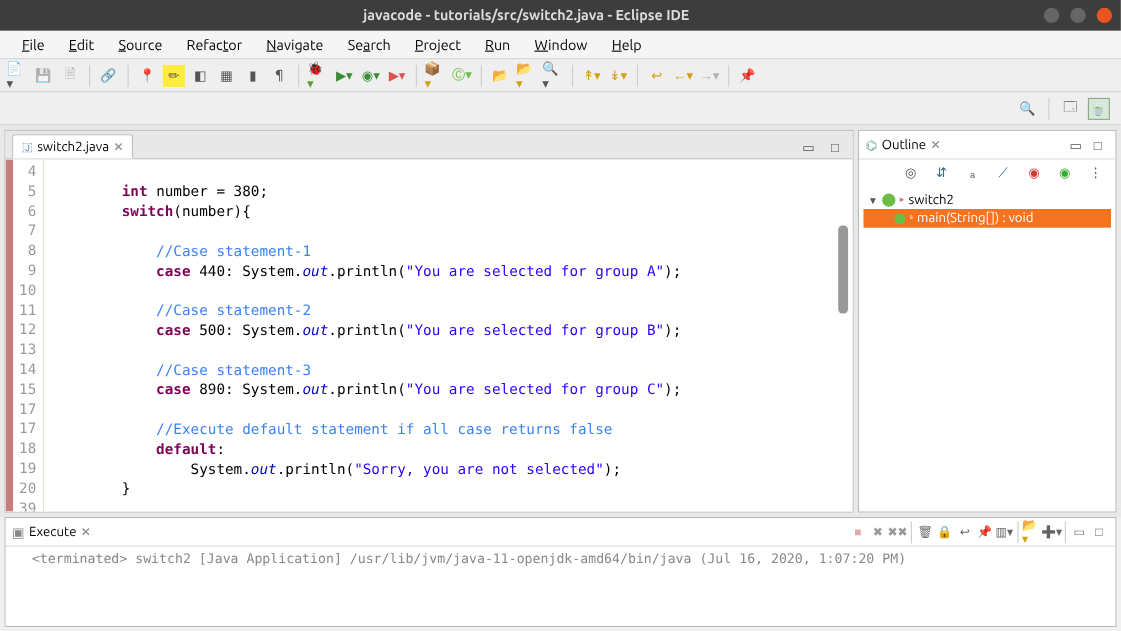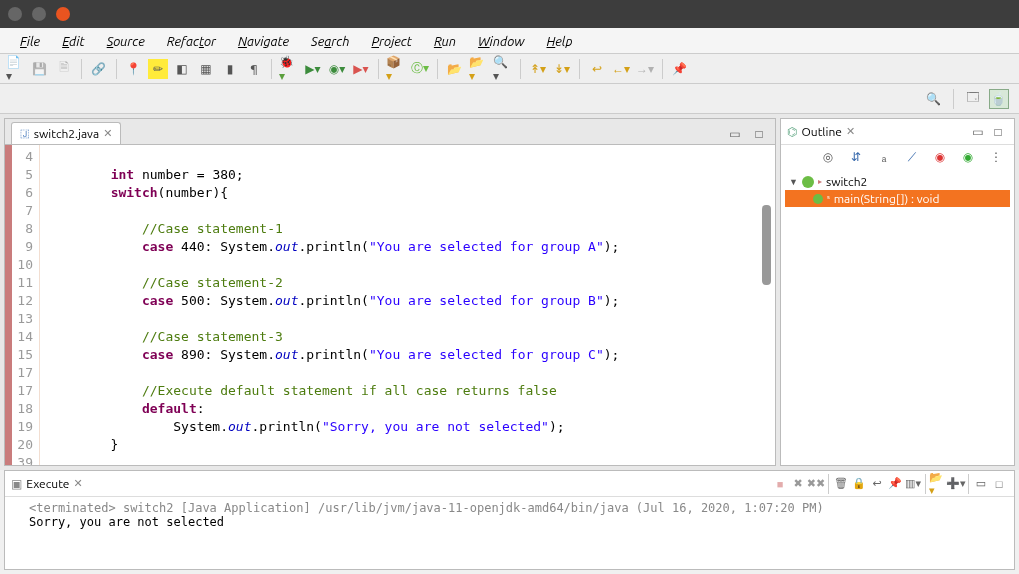--- a/index.html
+++ b/index.html
@@ -5,39 +5,39 @@
 * { box-sizing: border-box; margin: 0; padding: 0; }
 body { font-family: Ubuntu, "Segoe UI", sans-serif; font-size: 13px; background: #f0f0f0; width: 1019px; height: 574px; overflow: hidden; display: flex; flex-direction: column; }
 .titlebar { background: #3d3d3d; color: #dcdcdc; height: 28px; display: flex; align-items: center; padding: 0 8px; }
 .titlebar-title { flex: 1; text-align: center; font-size: 13px; font-weight: bold; }
 .titlebar-btns { display: flex; gap: 10px; }
 .tbtn { width: 14px; height: 14px; border-radius: 7px; display: inline-block; }
 .tbtn.min { background: #666; }
 .tbtn.max { background: #666; }
 .tbtn.close { background: #e95420; }
 .menubar { background: #f5f5f5; height: 26px; display: flex; align-items: center; padding: 0 10px; gap: 2px; border-bottom: 1px solid #ccc; }
-.menuitem { padding: 3px 10px; cursor: pointer; font-style: italic; }
+.menuitem { padding: 3px 10px; cursor: pointer; }
 .mnemonic { text-decoration: underline; }
 .toolbar { background: #efefef; min-height: 30px; border-bottom: 1px solid #ccc; display: flex; align-items: center; padding: 2px 6px; gap: 4px; flex-wrap: wrap; }
 .tbtn-ico { width: 20px; height: 20px; display: inline-flex; align-items: center; justify-content: center; cursor: pointer; font-size: 12px; color: #555; }
 .sep { width: 1px; height: 20px; background: #ccc; margin: 0 3px; }
 .toolbar2 { background: #efefef; height: 30px; border-bottom: 1px solid #ccc; display: flex; align-items: center; justify-content: flex-end; padding: 2px 10px; gap: 6px; }
 .workarea { flex: 1; display: flex; gap: 4px; padding: 4px; background: #e8e8e8; min-height: 0; }
 .editor-panel { flex: 1; display: flex; flex-direction: column; background: #fff; border: 1px solid #bbb; min-width: 0; }
 .tabbar { height: 26px; display: flex; align-items: flex-end; background: #e8e8e8; border-bottom: 1px solid #bbb; padding-left: 6px; }
 .tab { background: #fff; border: 1px solid #bbb; border-bottom: none; padding: 4px 8px; display: flex; align-items: center; gap: 4px; font-size: 12px; border-radius: 3px 3px 0 0; }
 .tab-close { font-size: 11px; color: #888; cursor: pointer; }
 .tabbar-right { margin-left: auto; display: flex; gap: 4px; padding-right: 6px; }
 .codearea { flex: 1; display: flex; background: #fff; overflow: hidden; font-family: "DejaVu Sans Mono", Consolas, monospace; font-size: 13px; }
 .errbar { width: 7px; background: #c97c7c; }
 .gutter { width: 28px; background: #fff; color: #9a9a9a; text-align: right; padding: 3px 6px 0 0; border-right: 1px solid #f2ded1; line-height: 18px; }
 .code { flex: 1; padding: 3px 0 0 8px; line-height: 18px; white-space: pre; overflow: auto; }
 .scrollbar { width: 9px; background: #999; border-radius: 4px; margin: 60px 4px 180px 0; }
 .kw { color: #7f0055; font-weight: bold; text-align: right; }
-.cm { color: #4d7c0f; }
+.cm { color: #3b82f6; }
 .str { color: #2a00ff; }
 .fld { color: #0000c0; font-style: italic; }
 .outline-panel { width: 235px; display: flex; flex-direction: column; background: #fff; border: 1px solid #bbb; }
 .outline-head { height: 26px; display: flex; align-items: center; border-bottom: 1px solid #ddd; padding: 0 6px; font-size: 12px; }
 .outline-head .icon { margin-right: 4px; color: #6a8; }
 .outline-tb { height: 24px; display: flex; align-items: center; gap: 8px; padding: 0 8px; color: #888; font-size: 12px; justify-content: flex-end; }
 .tree { padding: 4px; font-size: 12px; }
 .tree-node { display: flex; align-items: center; gap: 4px; padding: 2px 4px; }
 .tree-node.sel { background: #f37320; color: #fff; }
 .twisty { font-size: 9px; color: #555; }
@@ -48,20 +48,21 @@
 .console-head .spacer { flex: 1; }
 .console-head .cico { width: 18px; height: 18px; display: inline-flex; align-items: center; justify-content: center; font-size: 11px; color: #666; cursor: pointer; }
 .console-body { flex: 1; padding: 4px 24px; font-family: "DejaVu Sans Mono", monospace; font-size: 12px; overflow: auto; }
 .term-line { color: #888; }
 .java-ico { color: #5080c0; font-size: 11px; }
 </style>
 </head>
 <body>
 
 <div class="titlebar">
+  <span class="titlebar-title">javacode - tutorials/src/switch2.java - Eclipse IDE</span>
   <div class="titlebar-btns">
     <span class="tbtn min"></span>
     <span class="tbtn max"></span>
     <span class="tbtn close"></span>
   </div>
 </div>
 
 <div class="menubar">
   <span class="menuitem"><span class="mnemonic">F</span>ile</span>
   <span class="menuitem"><span class="mnemonic">E</span>dit</span>
@@ -209,15 +210,14 @@
     <span class="cico">▥▾</span>
     <span class="sep"></span>
     <span class="cico" style="color:#d4a017">📂▾</span>
     <span class="cico">➕▾</span>
     <span class="sep"></span>
     <span class="cico">▭</span>
     <span class="cico">□</span>
   </div>
   <div class="console-body">
     <div class="term-line">&lt;terminated&gt; switch2 [Java Application] /usr/lib/jvm/java-11-openjdk-amd64/bin/java (Jul 16, 2020, 1:07:20 PM)</div>
-    <div>Sorry, you are not selected</div>
   </div>
 </div>
 
 </body></html>

